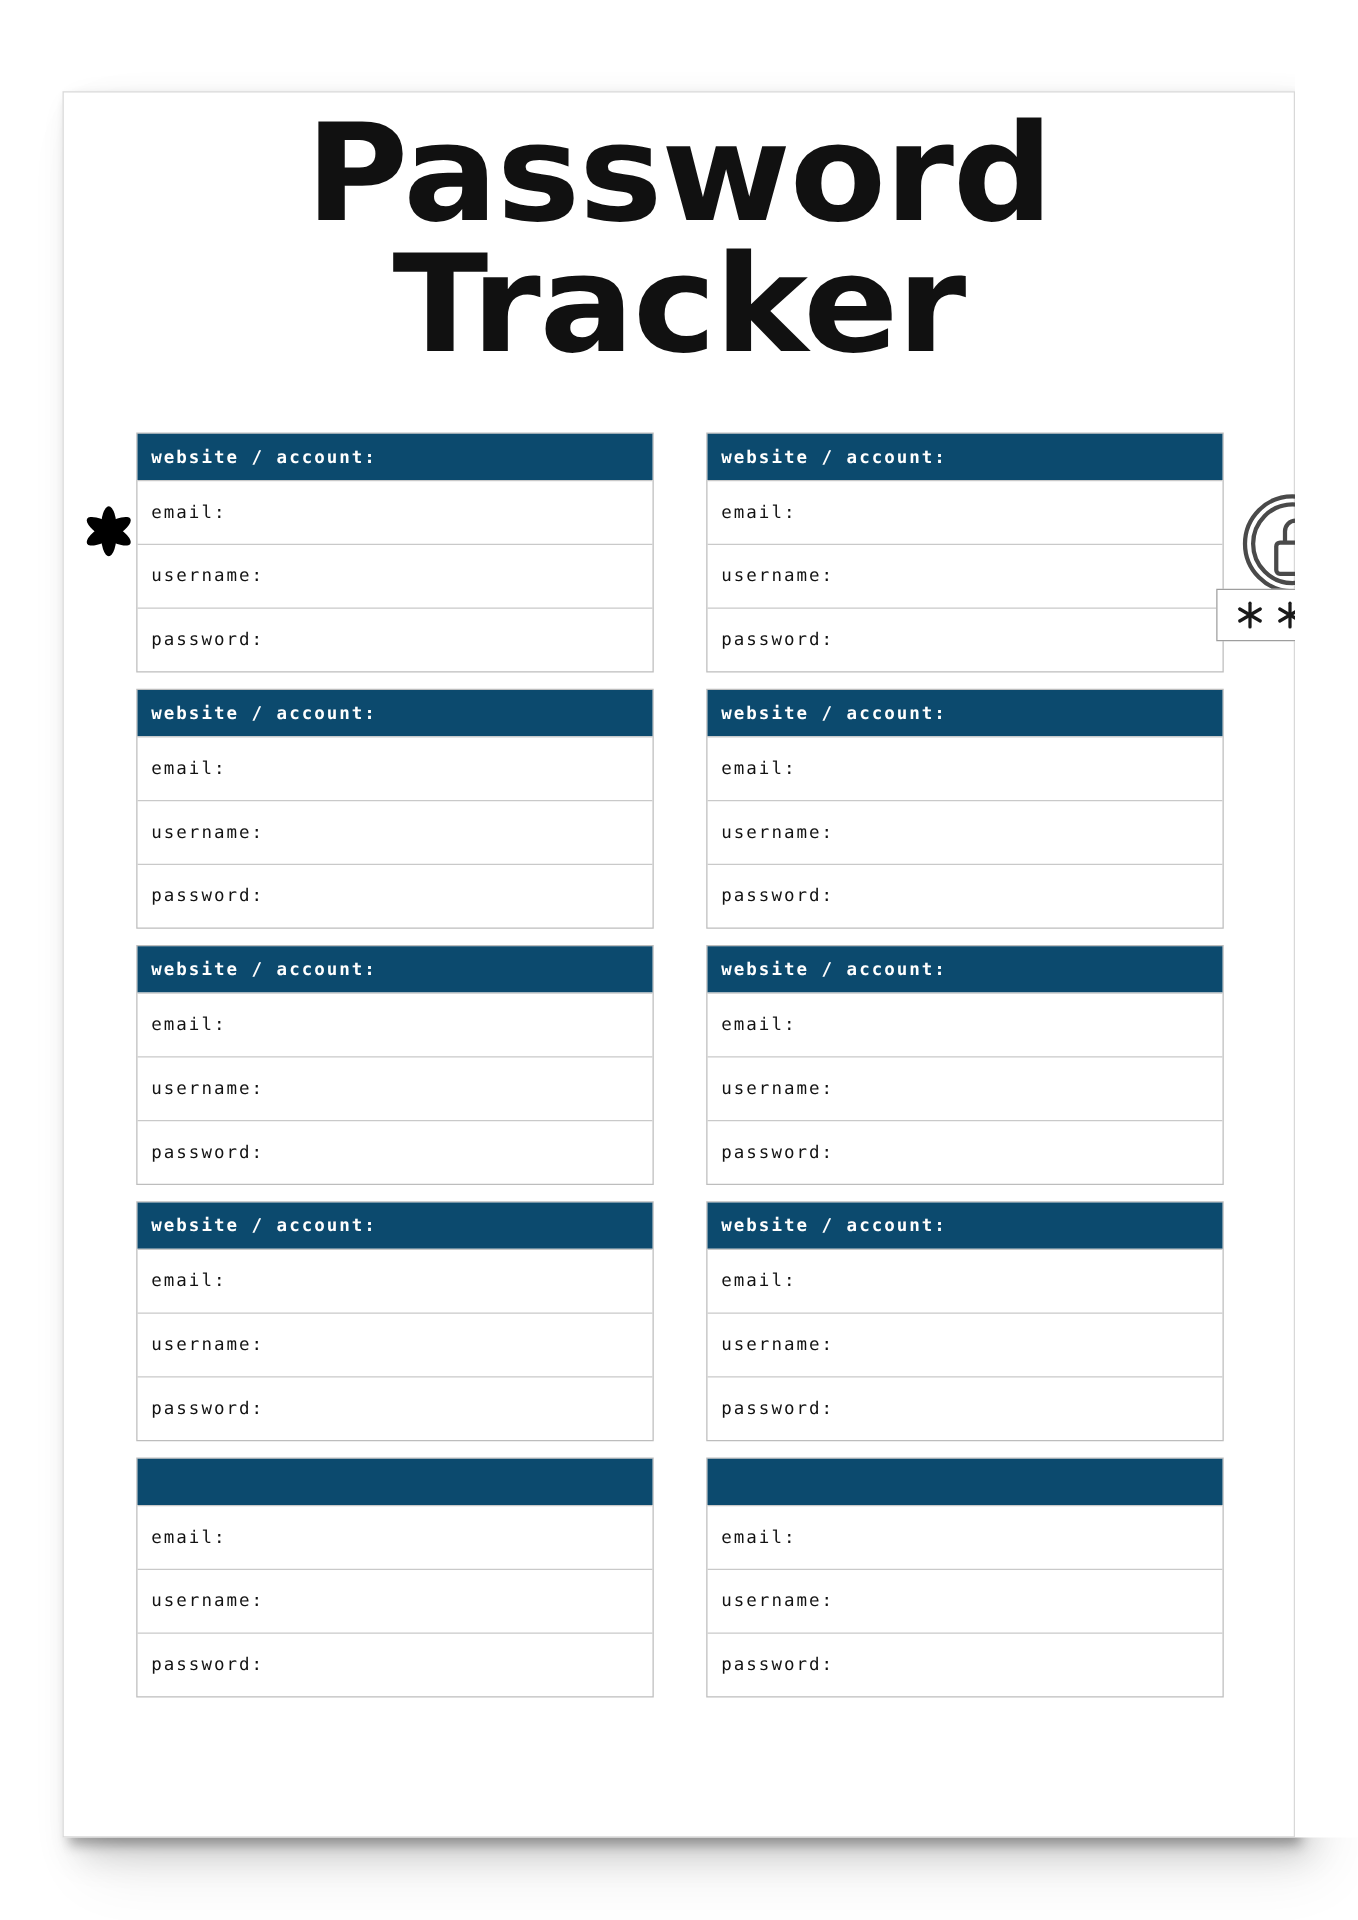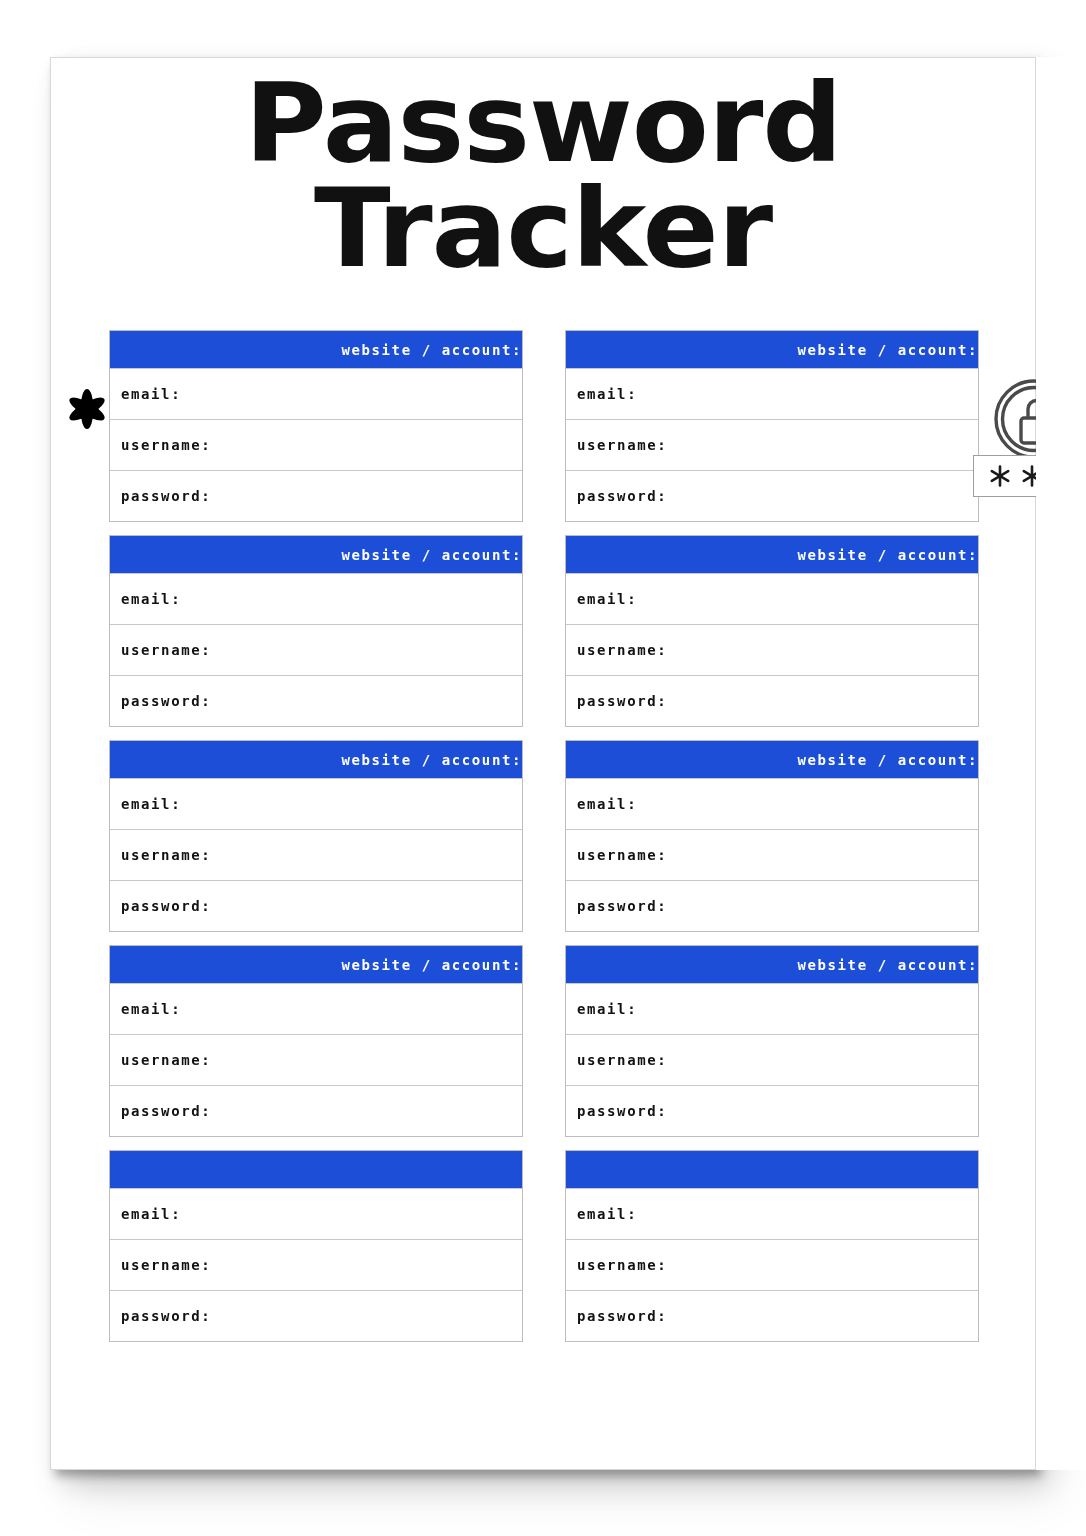--- a/index.html
+++ b/index.html
@@ -27,20 +27,21 @@
   #page-sheet {
     position: absolute;
     inset: 0;
     background: #ffffff;
     border: 1px solid #d8d8d8;
     box-shadow:
       5px 6px 9px rgba(0,0,0,0.30),
       12px 14px 26px rgba(0,0,0,0.16),
       22px 26px 48px rgba(0,0,0,0.08);
     box-sizing: border-box;
+    margin-top: 16px;
   }
 
   
   #page-inner {
     position: absolute;
     inset: 0;
     overflow: visible;
   }
 
   
@@ -83,27 +84,26 @@
   .tracker-card {
     width: 414px;
     border: 1px solid #bdbdbd;
     background: #ffffff;
     box-sizing: border-box;
   }
   
   .tracker-card.col-r { transform: translateX(0px); }
 
   .card-header {
-    background: #1d4ed8;
+    background: #0c4a6e;
     height: 37px;
     display: flex;
     align-items: center;
     padding: 0 0 0 11px;
     box-sizing: border-box;
-    justify-content: flex-end;
   }
   .card-header-label {
     color: #ffffff;
     font-family: "DejaVu Sans Mono", monospace;
     font-weight: 700;
     font-size: 14px;
     letter-spacing: 1.6px;
     white-space: nowrap;
   }
   .card-row {
@@ -111,21 +111,21 @@
     display: flex;
     align-items: center;
     padding: 0 0 0 11px;
     border-top: 1px solid #c9c9c9;
     box-sizing: border-box;
   }
   .card-row:first-of-type { border-top: none; }
   .card-row-label {
     color: #121212;
     font-family: "DejaVu Sans Mono", monospace;
-    font-weight: 700;
+    font-weight: 400;
     font-size: 14px;
     letter-spacing: 1.6px;
     white-space: nowrap;
   }
 
   
   #footer-credit {
     position: absolute;
     left: 0;
     right: 0;

